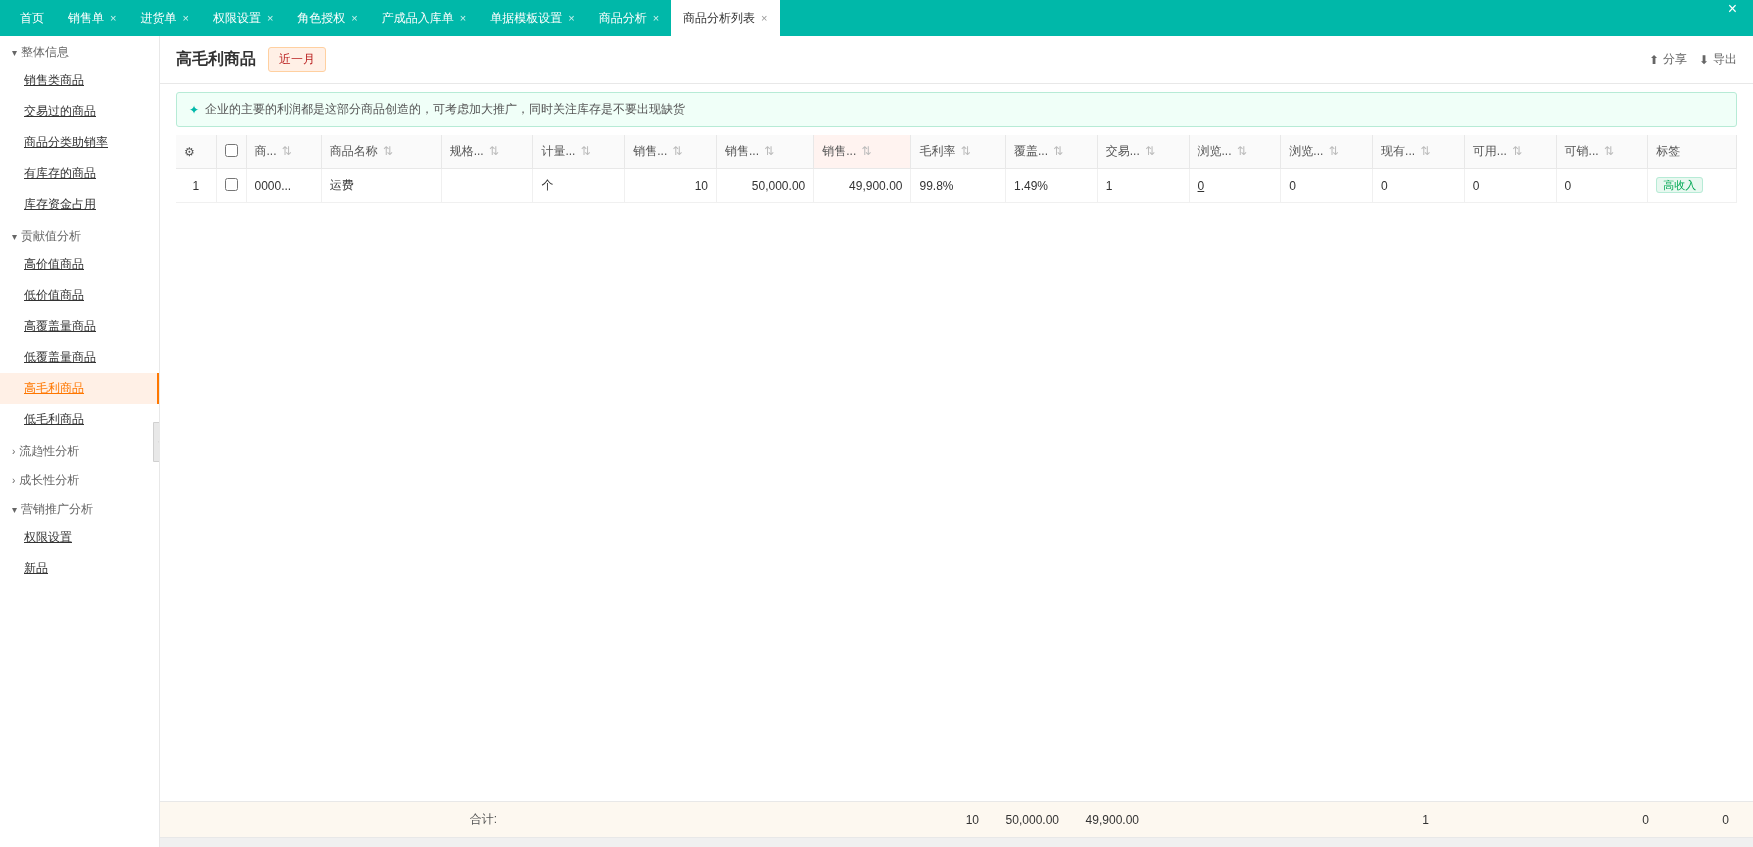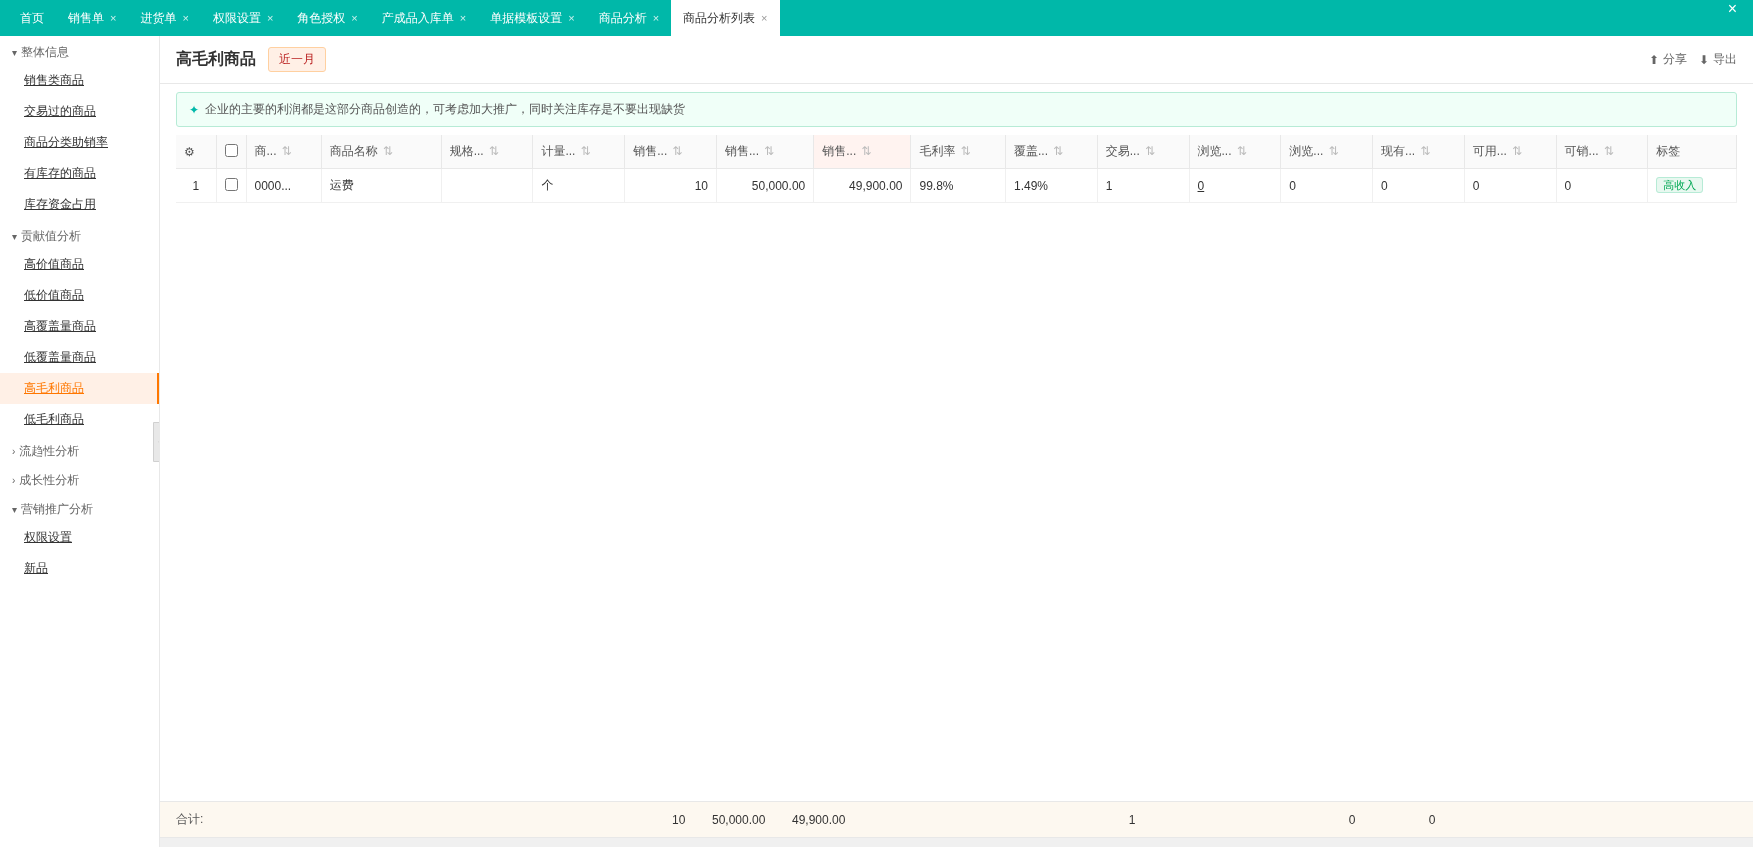--- a/index.html
+++ b/index.html
@@ -215,20 +215,21 @@
     .footer-bar {
       background: #fdf8f0;
       border-top: 1px solid #e8e8e8;
       padding: 8px 16px;
       display: flex;
       align-items: center;
       font-size: 12px;
       color: #333;
       height: 36px;
       flex-shrink: 0;
+      justify-content: flex-end;
     }
     .footer-label { color: #555; margin-right: 20px; }
     .footer-values {
       display: flex;
       gap: 0;
     }
     .footer-cell {
       min-width: 80px;
       text-align: right;
       padding-right: 8px;

